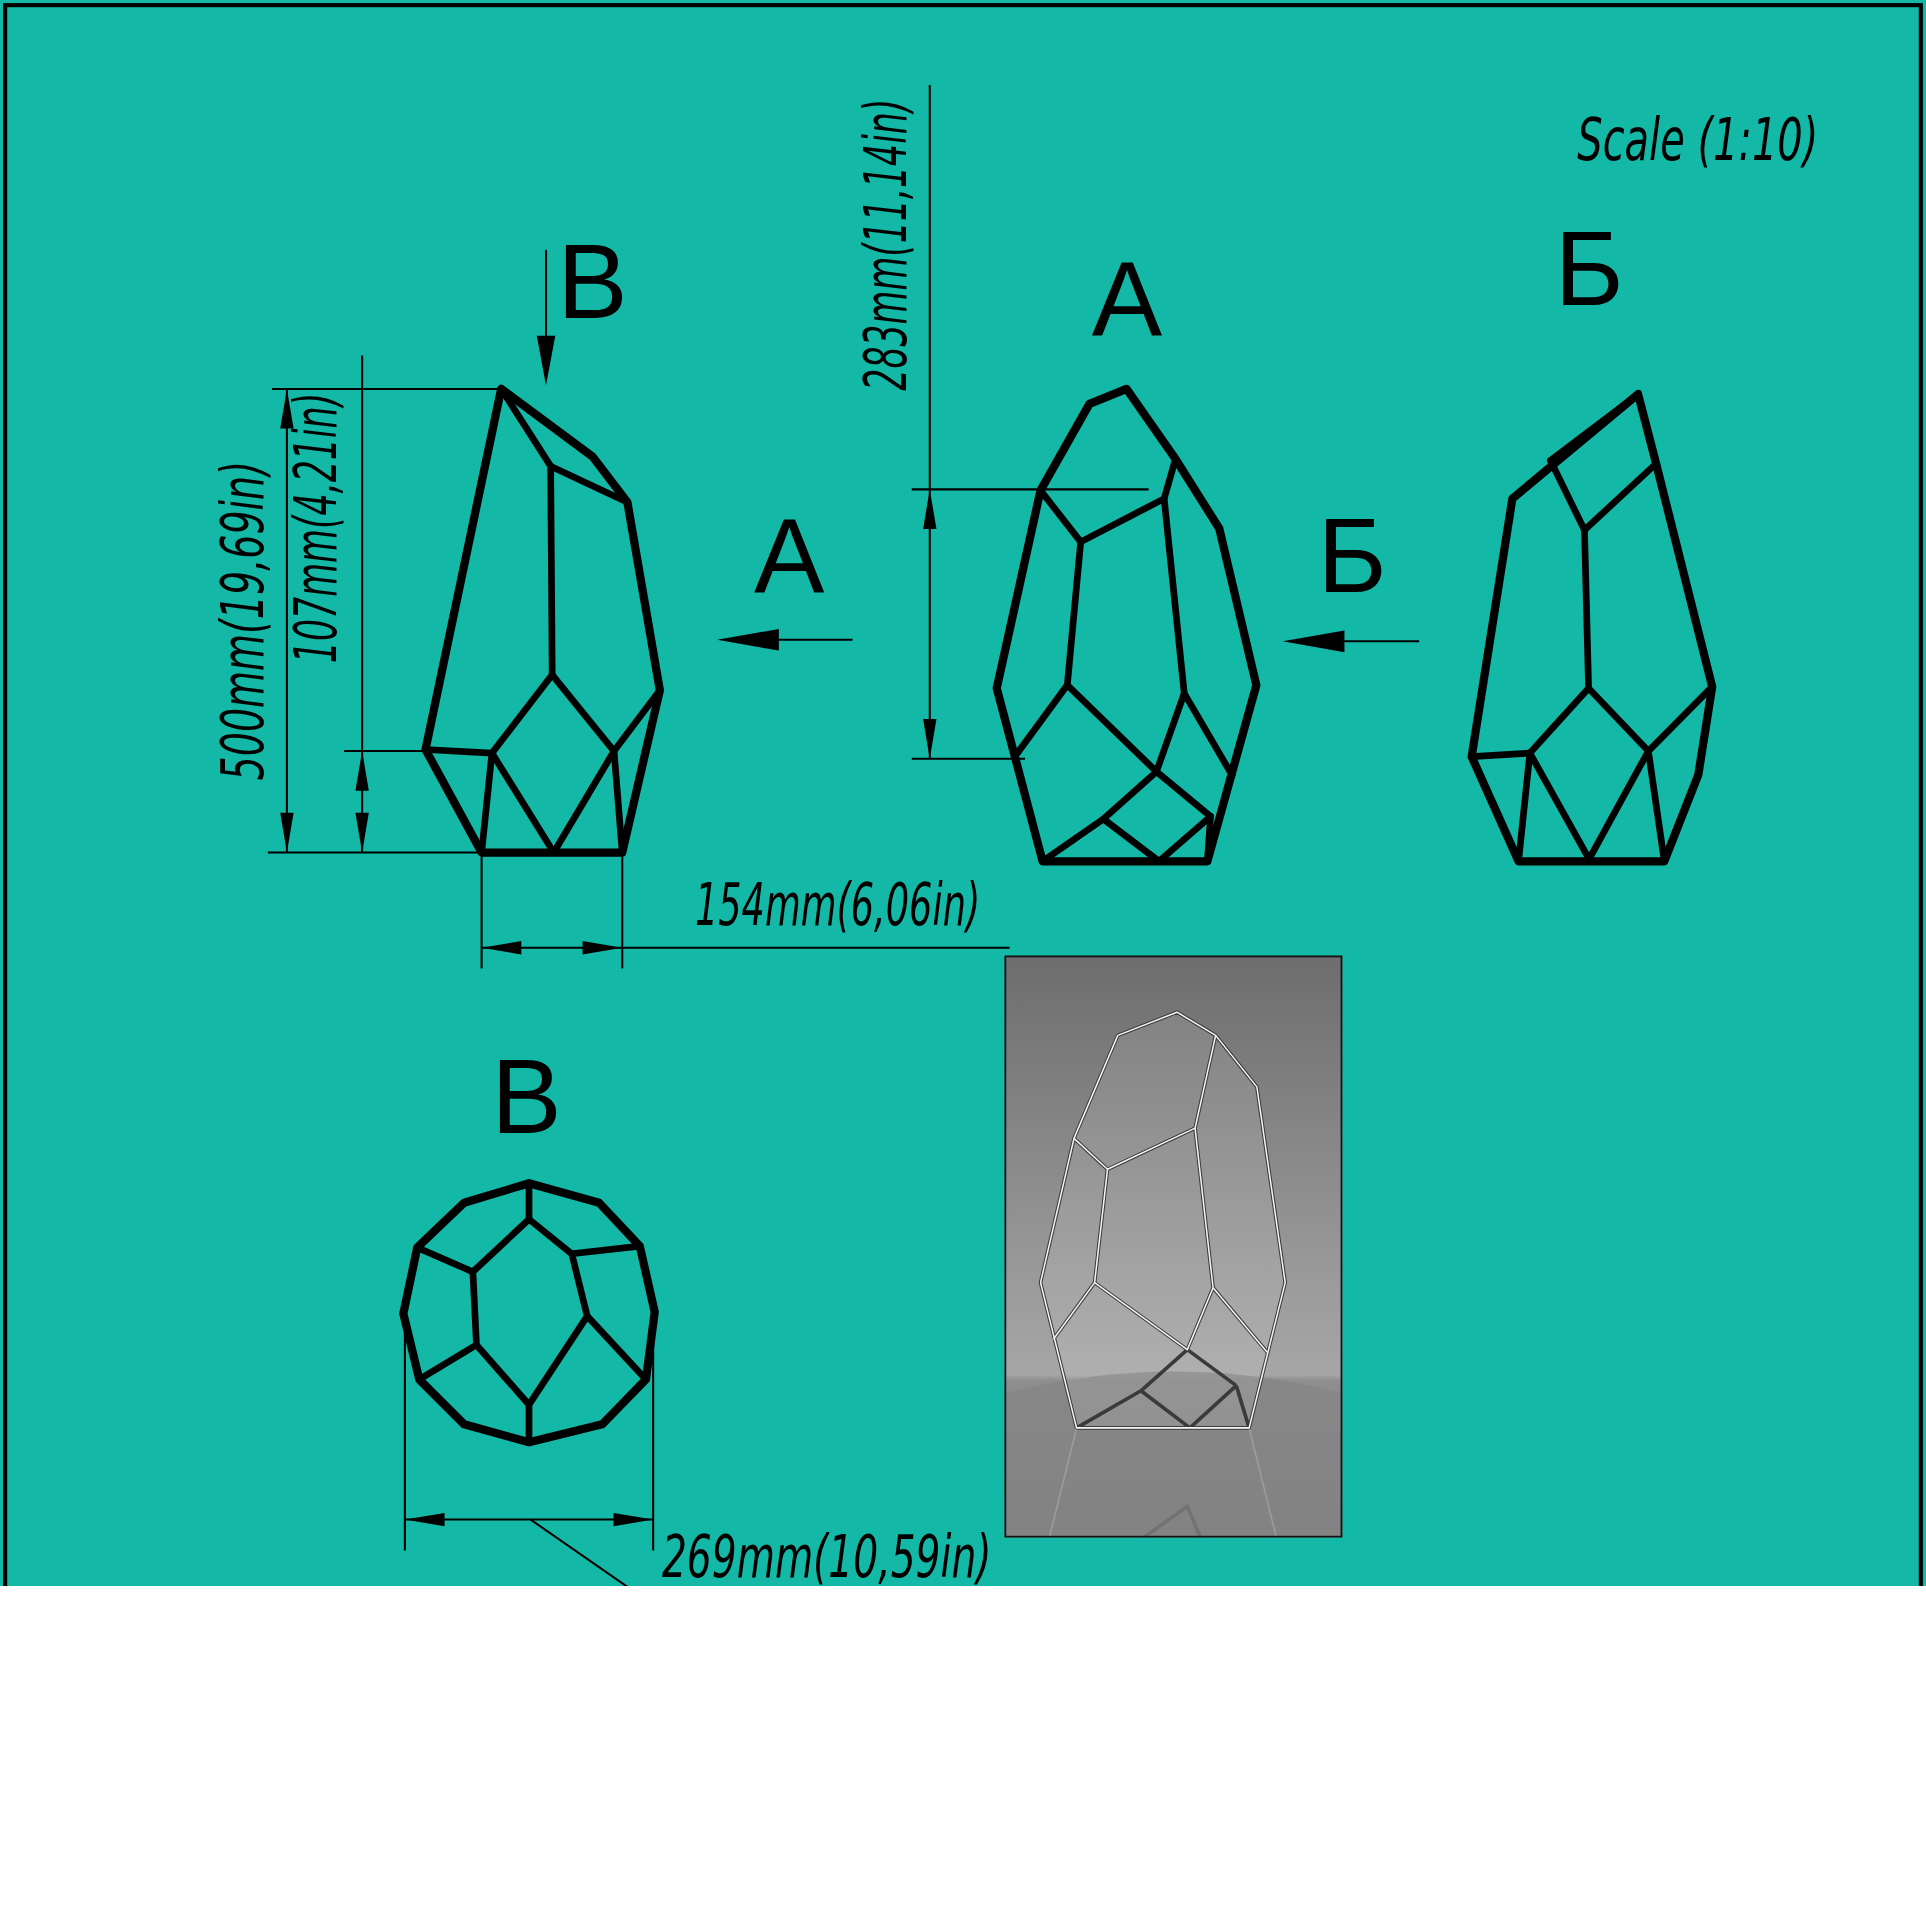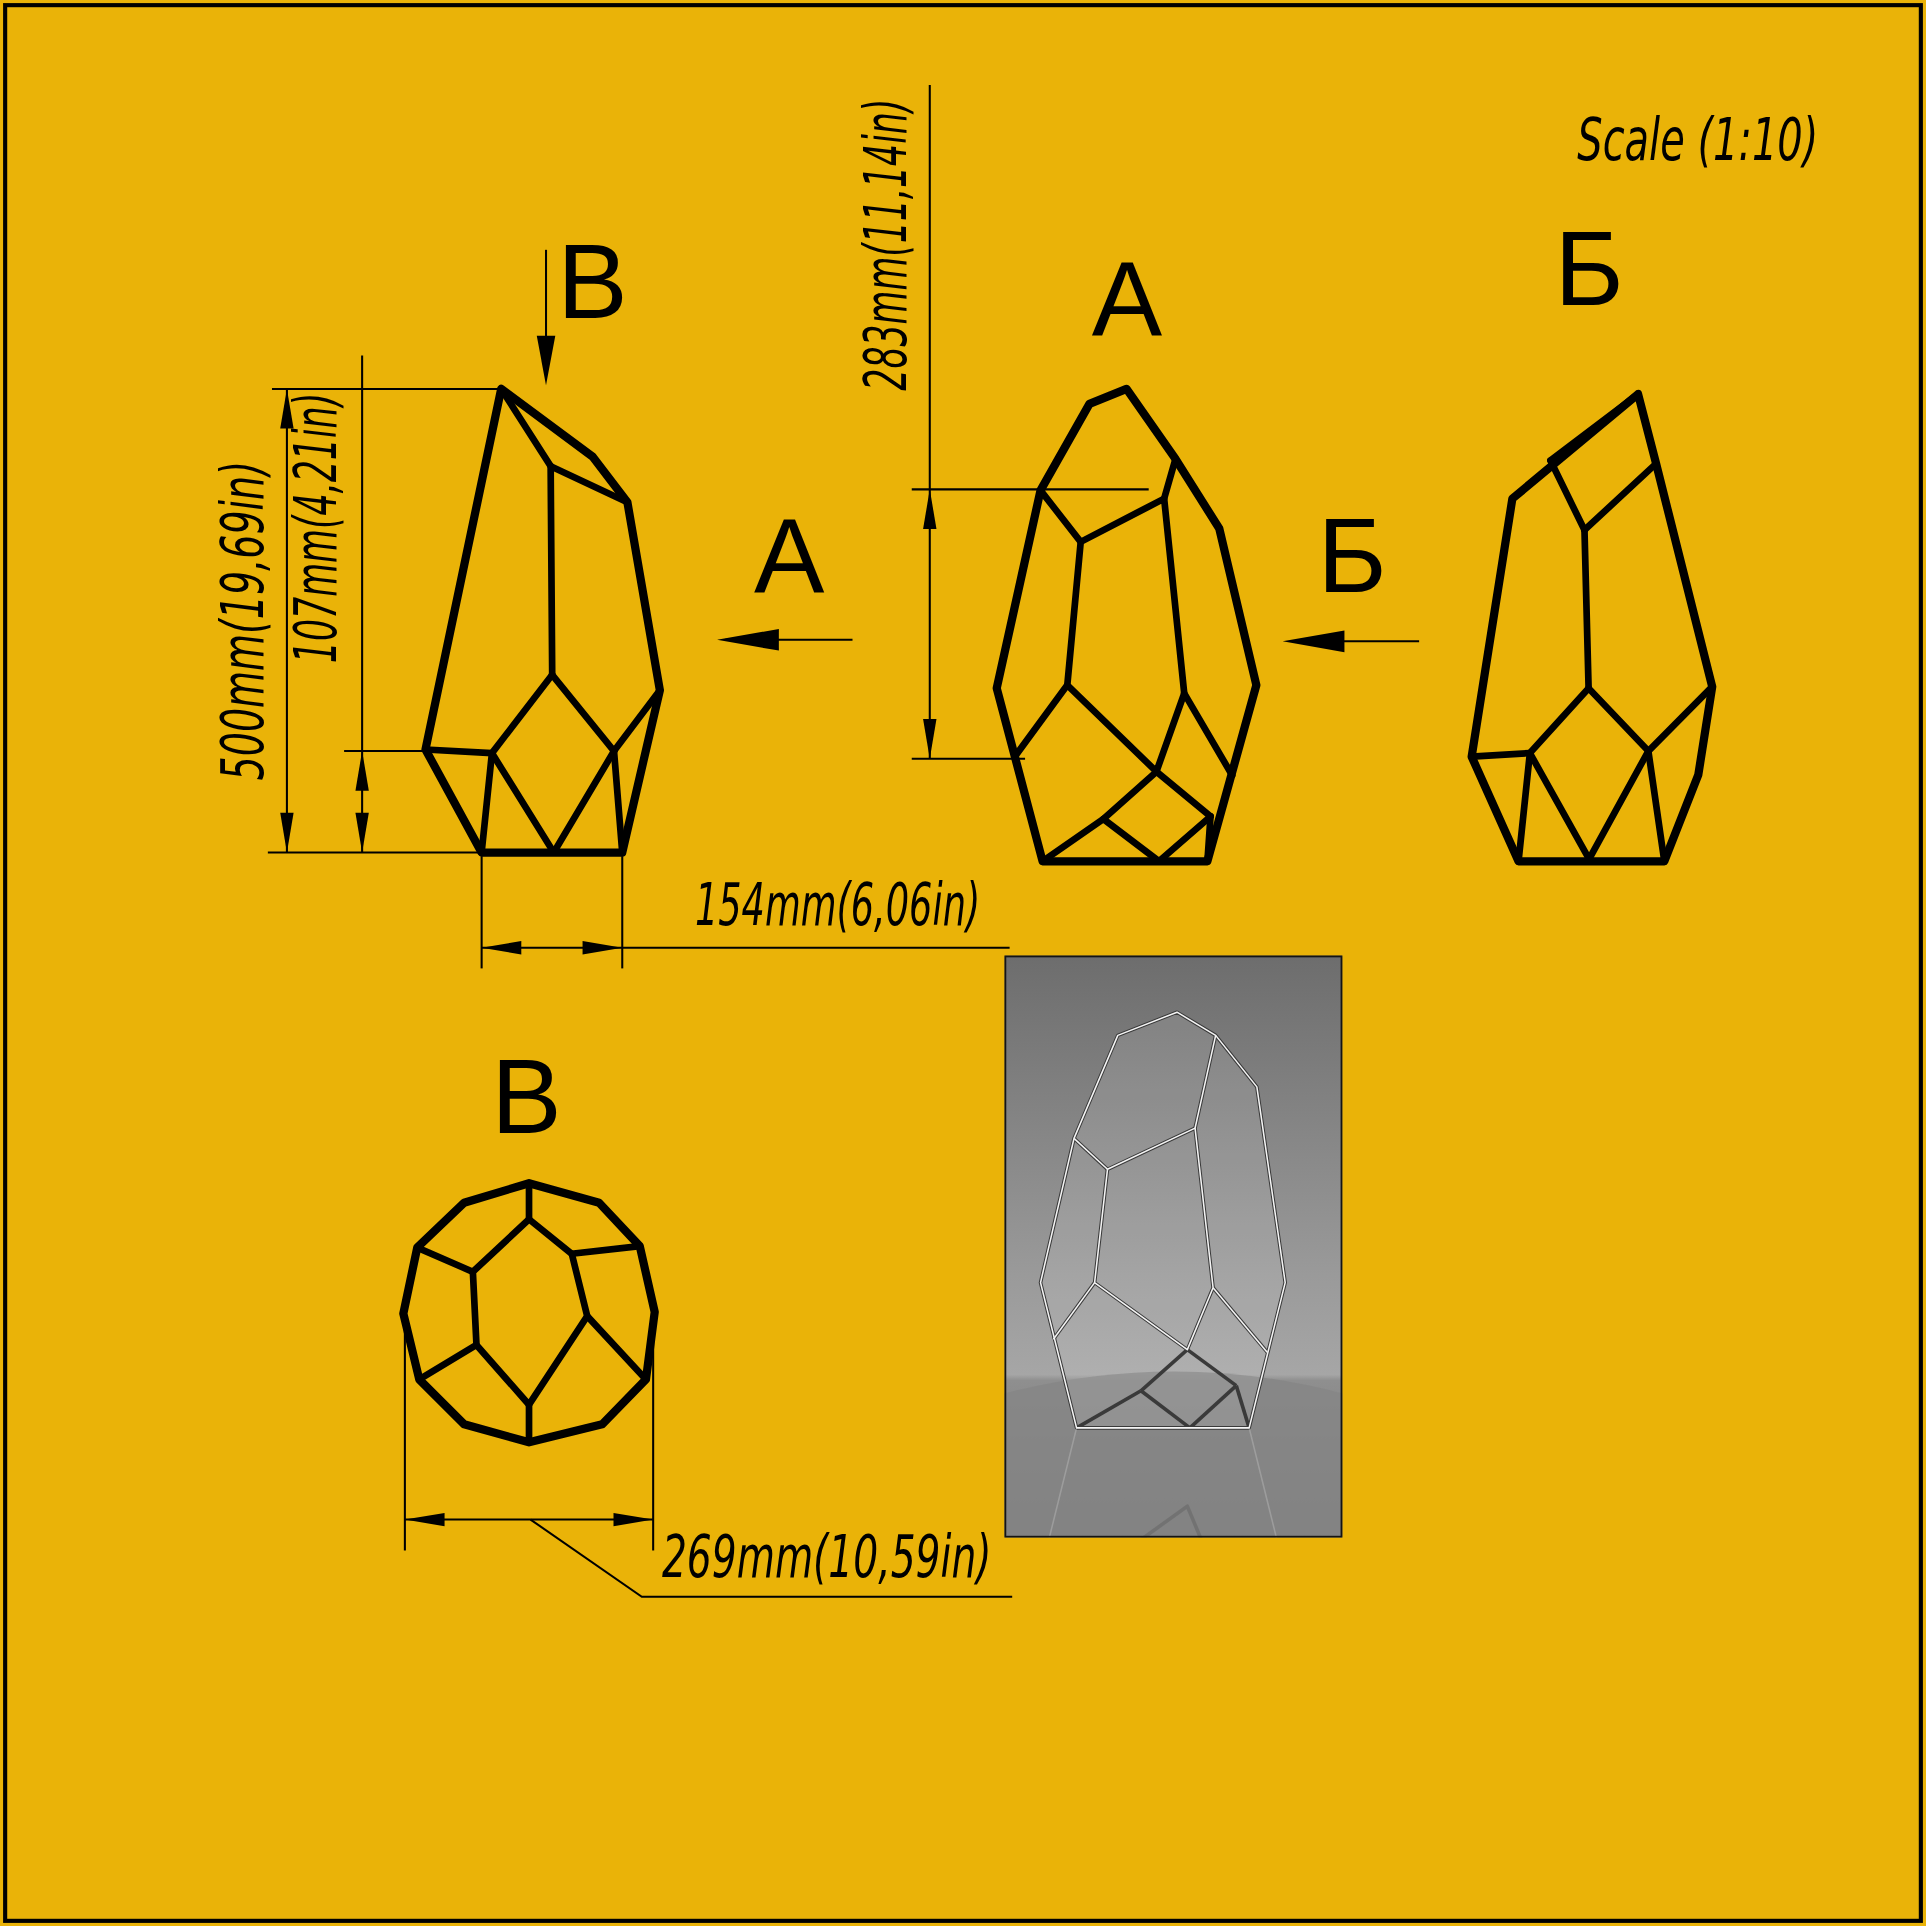--- a/index.html
+++ b/index.html
@@ -1,16 +1,16 @@
 <!DOCTYPE html>
 <html style="font-size:8.2px"><head>
 <meta charset="utf-8">
 <style>
   html,body{margin:0;padding:0;background:#ffffff;}
-  .sheet{position:relative;width:1926px;height:1926px;background:#eab308;overflow:hidden;}
+  .sheet{position:relative;width:1926px;height:1586px;background:#14b8a6;overflow:hidden;}
   svg{display:block;width:1926px;height:1926px;}
   .thick{fill:none;stroke:#000;stroke-width:16;stroke-linejoin:round;stroke-linecap:round;}
   .inner{fill:none;stroke:#000;stroke-width:13;stroke-linejoin:round;stroke-linecap:round;}
   .thin{fill:none;stroke:#000;stroke-width:4;stroke-linecap:butt;}
   .arrow{fill:#000;stroke:none;}
   .dimtext{font-family:"DejaVu Sans",sans-serif;font-style:italic;font-size:115px;fill:#000;}
   .biglabel{font-family:"Liberation Sans",sans-serif;font-size:205px;fill:#000;}
   .render-edge-dark{fill:none;stroke:#3a3a3a;stroke-width:7;stroke-linejoin:round;}
   .render-edge-light{fill:none;stroke:#f4f4f4;stroke-width:3;stroke-linejoin:round;}
   .render-face{fill:rgba(255,255,255,0.10);stroke:none;}

